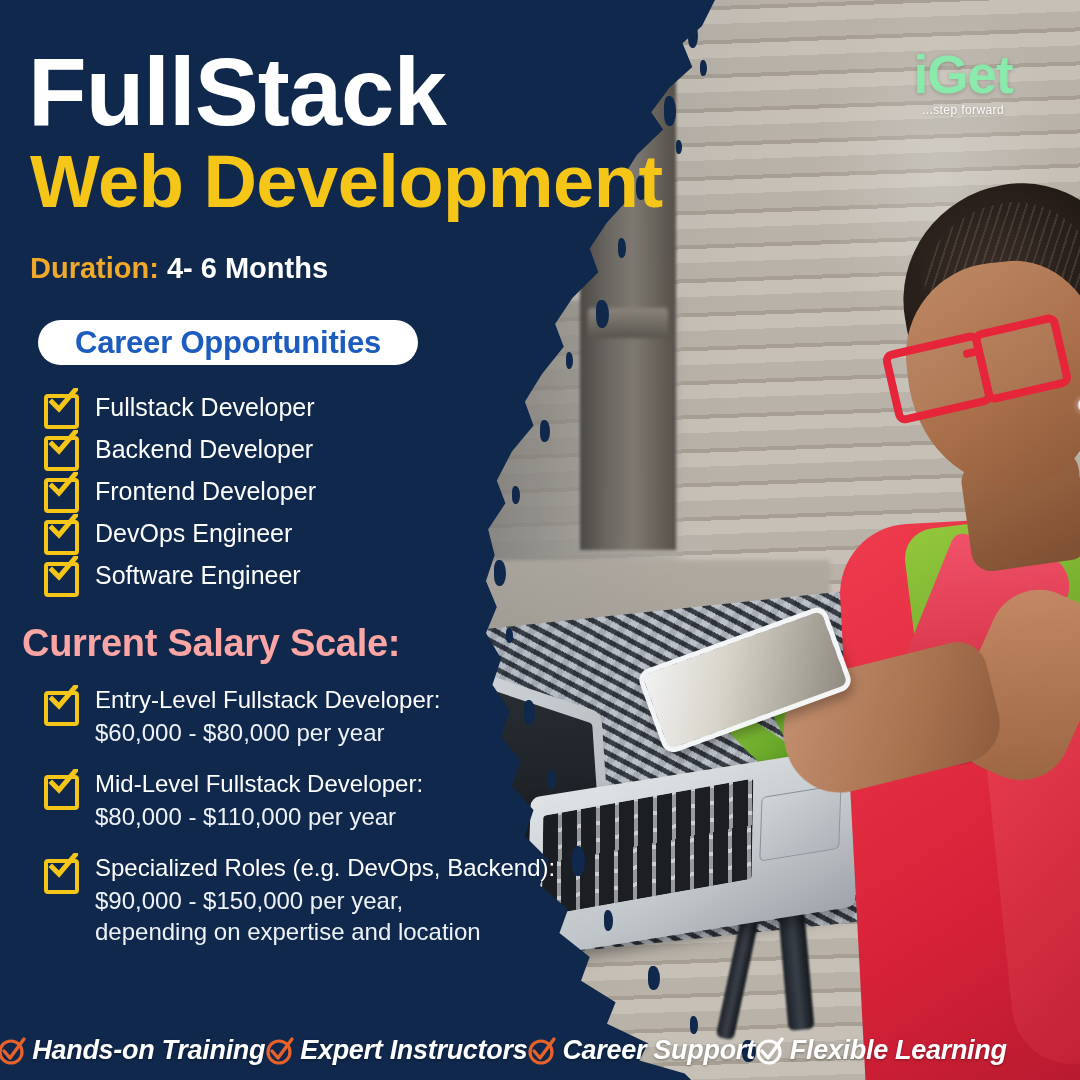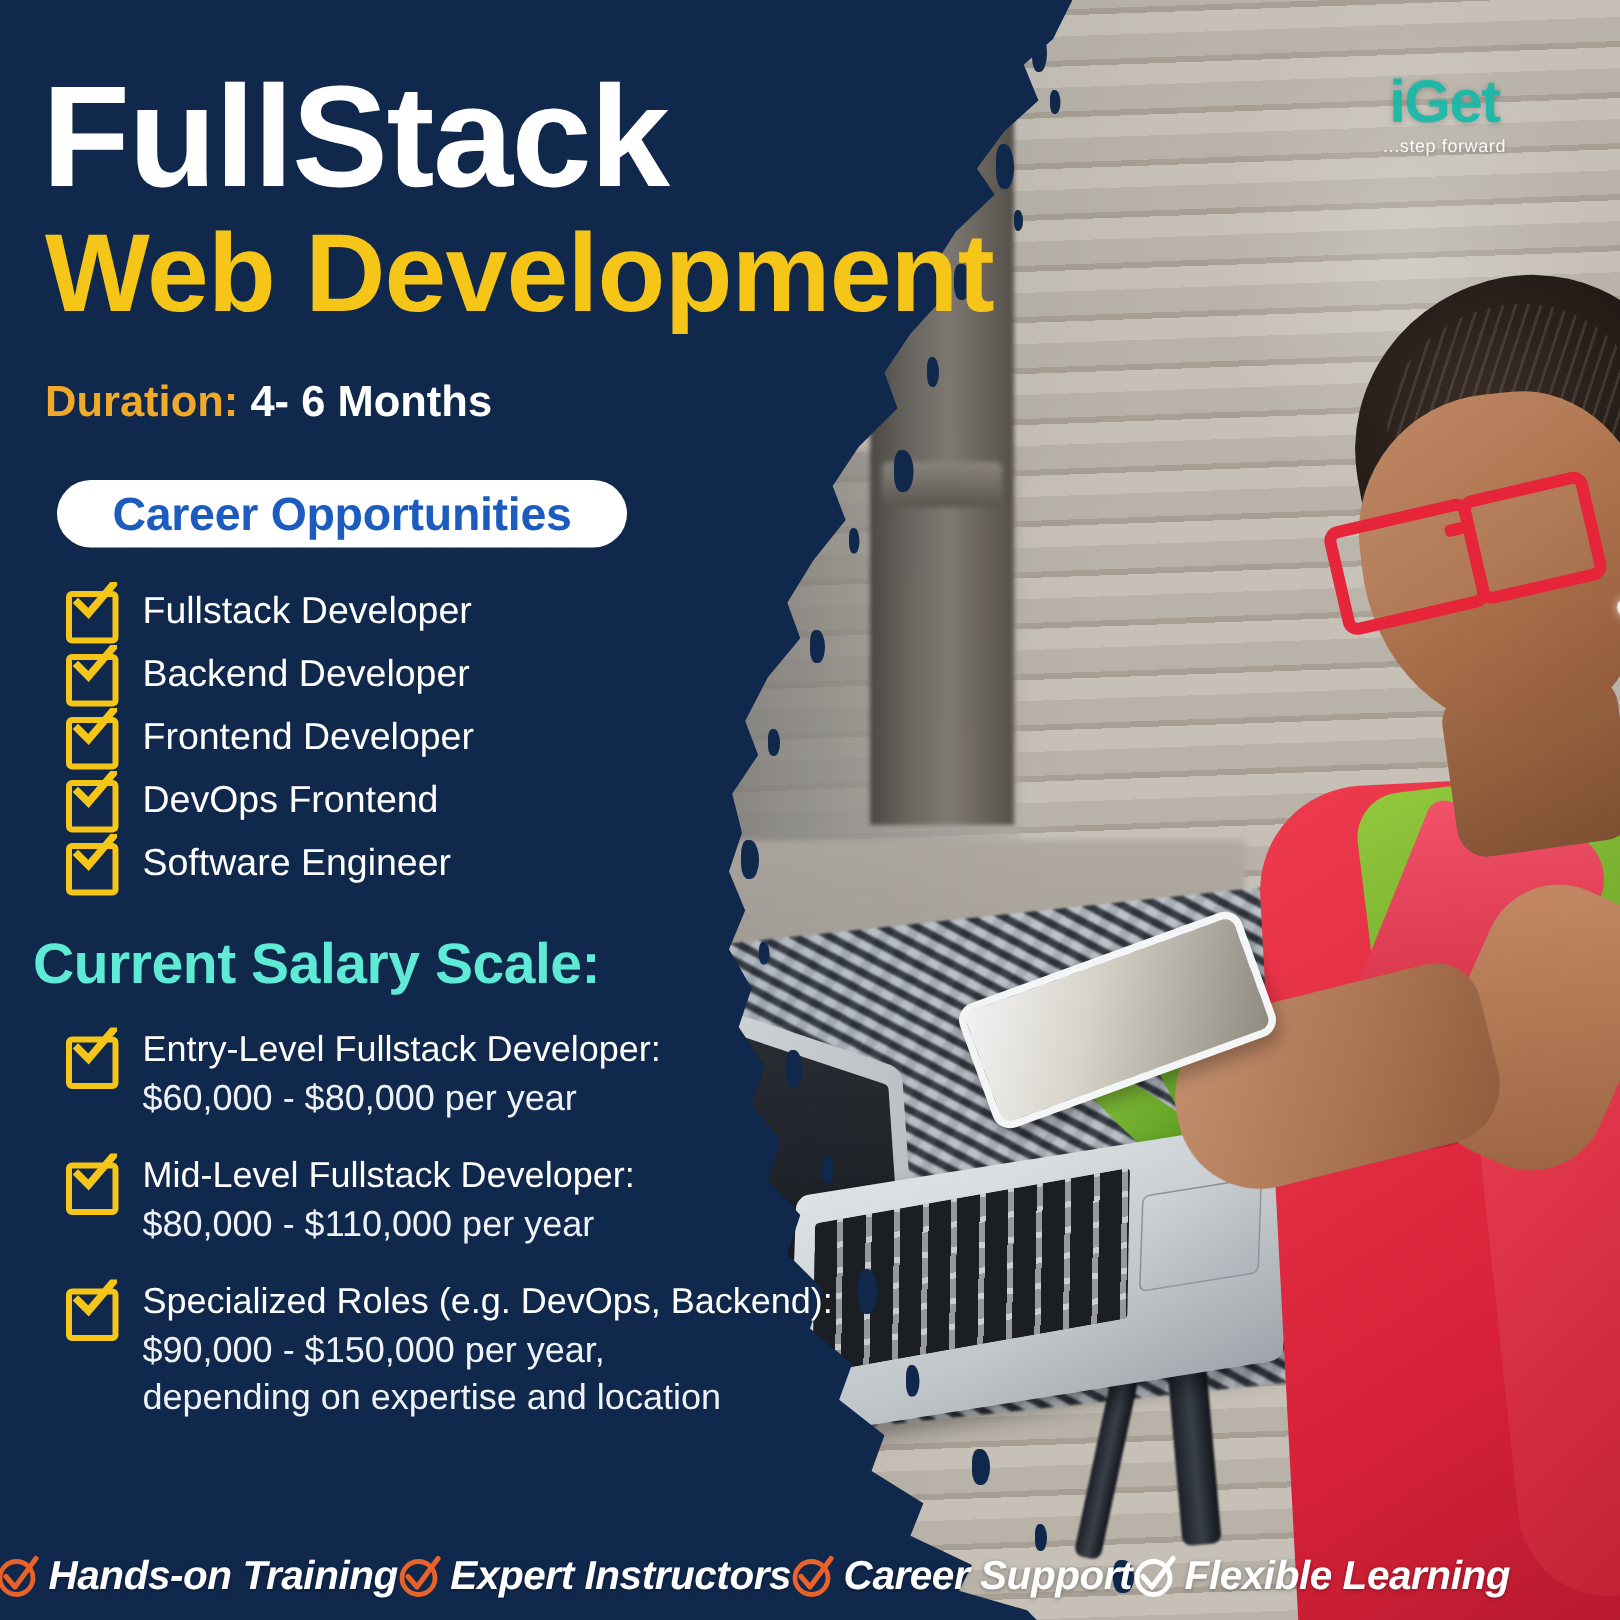--- a/index.html
+++ b/index.html
@@ -340,21 +340,21 @@
     width: 27px; height: 27px;
     border: 4px solid #f5c518; border-radius: 4px;
   }
   .chk .tick {
     position: absolute; left: 4px; top: -3px;
     width: 30px; height: 28px;
   }
 
   .salary-title {
     position: absolute; left: 22px; top: 622px;
-    font-size: 38px; font-weight: 700; color: #5eead4; letter-spacing: -0.3px;
+    font-size: 38px; font-weight: 700; color: #fca5a5; letter-spacing: -0.3px;
   }
 
   .salary-list { position: absolute; left: 44px; top: 686px; width: 480px; }
   .salary-item { display: flex; margin-bottom: 22px; }
   .salary-item .chk { margin-top: 2px; }
   .salary-text { margin-left: 18px; }
   .salary-role {
     font-size: 24px; font-weight: 400; color: #ffffff; line-height: 1.2;
     white-space: nowrap;
   }
@@ -372,21 +372,21 @@
     letter-spacing: -0.3px; white-space: nowrap;
     text-shadow: 0 1px 3px rgba(0,0,0,0.35);
   }
   .fchk { width: 30px; height: 30px; flex: none; }
 
   .logo {
     position: absolute; right: 42px; top: 48px;
     width: 150px; text-align: center; opacity: 0.92;
   }
   .logo-word {
-    font-size: 40px; font-weight: 700; color: #14b8a6; letter-spacing: -1px;
+    font-size: 53px; font-weight: 700; color: #86efac; letter-spacing: -1px;
     line-height: 1; text-shadow: 0 1px 4px rgba(0,0,0,0.25);
   }
   .logo-tag {
     font-size: 12px; color: #ffffff; letter-spacing: 0.4px; margin-top: 2px;
     text-shadow: 0 1px 3px rgba(0,0,0,0.3);
   }
 </style>
 </head>
 <body>
 
@@ -521,21 +521,21 @@
         <div class="label">Frontend Developer</div>
       </div>
 
       <div class="career-row">
         <div class="chk">
           <div class="box"></div>
           <svg class="tick" viewBox="0 0 30 28">
               <path d="M4 14 L11 21 L28 1" fill="none" stroke="#f5c518" stroke-width="5" stroke-linecap="square"></path>
             </svg>
         </div>
-        <div class="label">DevOps Frontend</div>
+        <div class="label">DevOps Engineer</div>
       </div>
 
       <div class="career-row">
         <div class="chk">
           <div class="box"></div>
           <svg class="tick" viewBox="0 0 30 28">
               <path d="M4 14 L11 21 L28 1" fill="none" stroke="#f5c518" stroke-width="5" stroke-linecap="square"></path>
             </svg>
         </div>
         <div class="label">Software Engineer</div>

